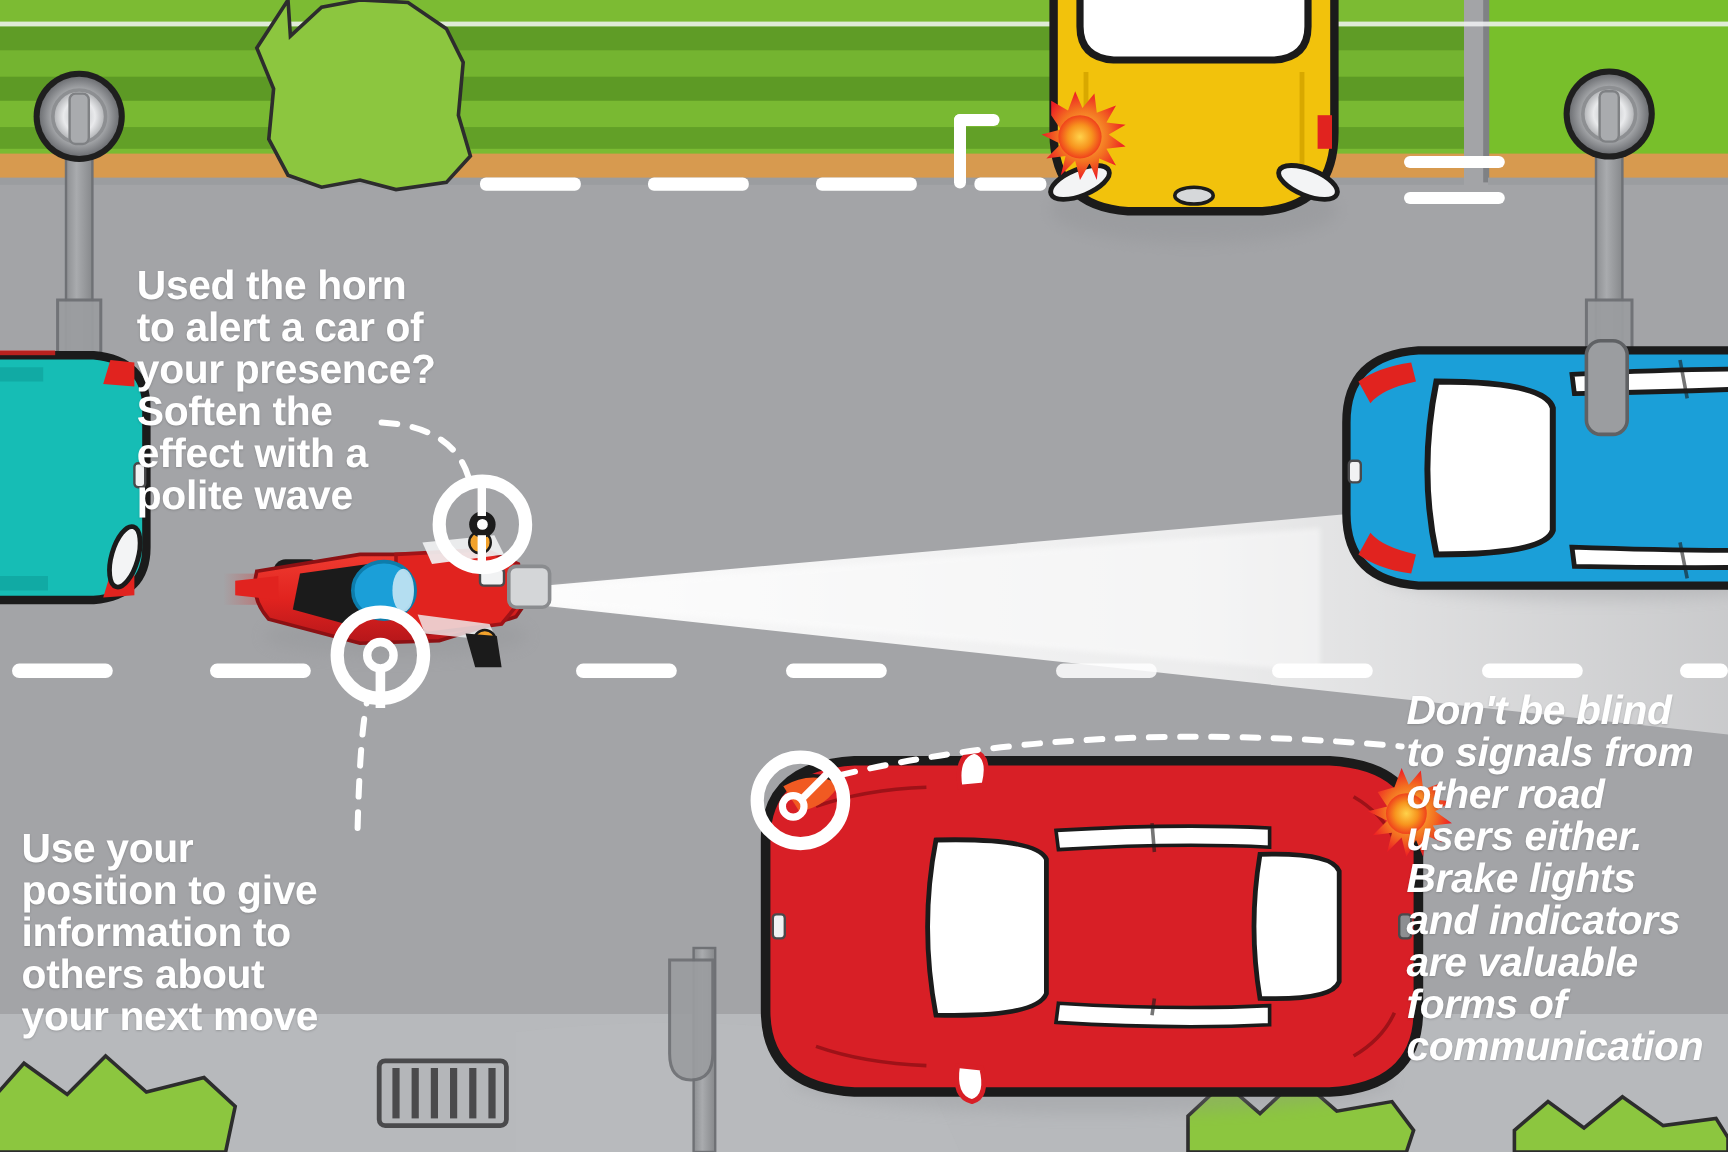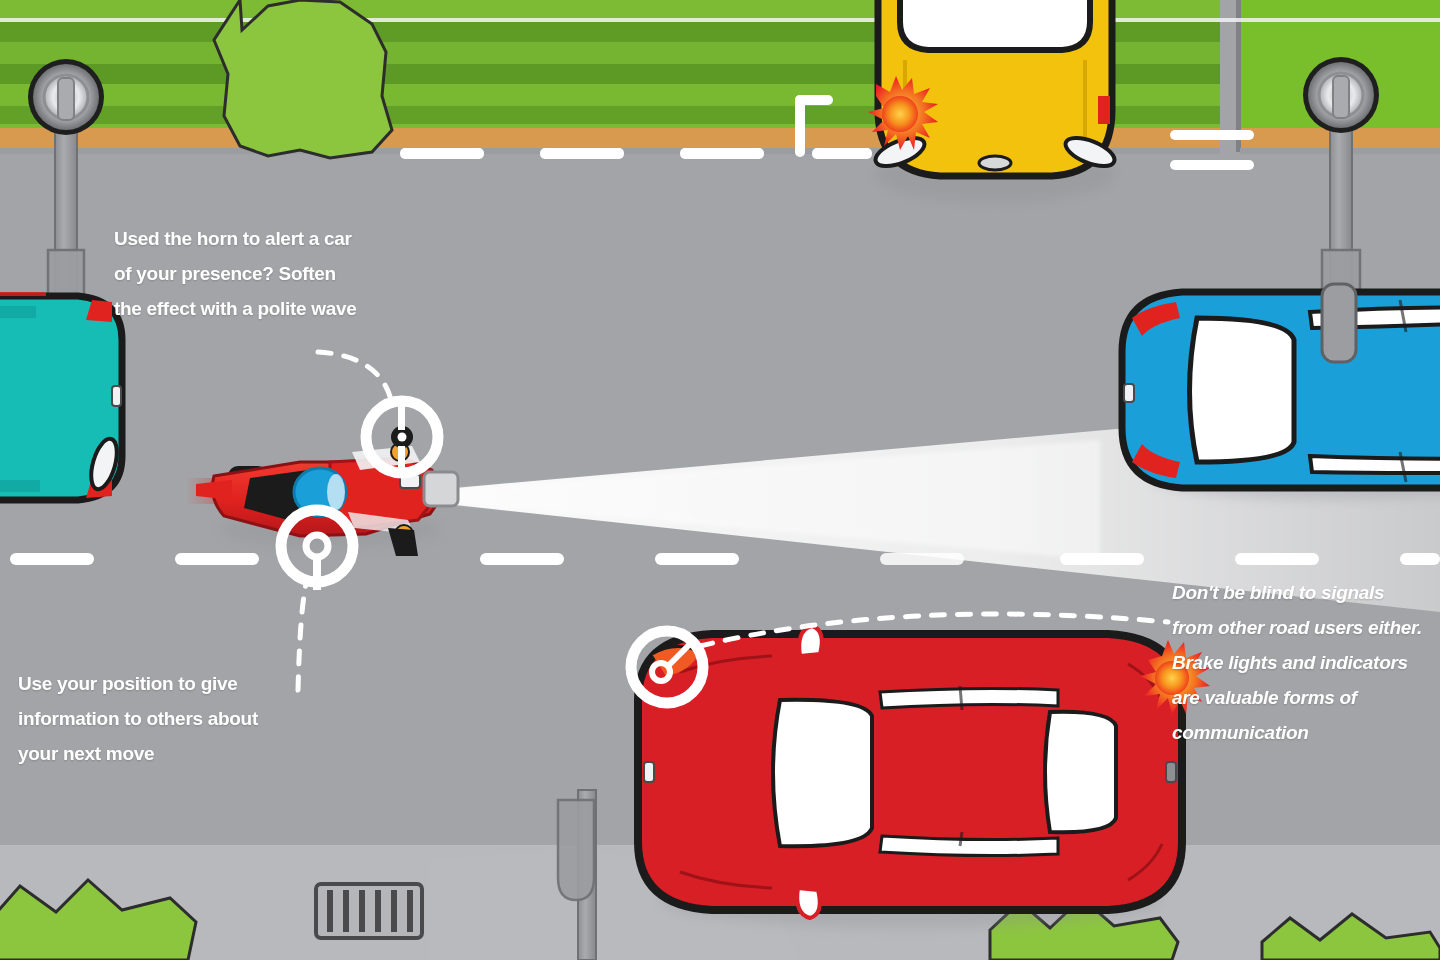--- a/index.html
+++ b/index.html
@@ -9,29 +9,29 @@
     font-family:"Liberation Sans", sans-serif;
     background:#a3a4a7;
   }
   #scene{ position:relative; width:1440px; height:960px; overflow:hidden; }
   svg#art{ position:absolute; top:0; left:0; width:1440px; height:960px; display:block; }
 
   .caption{
     position:absolute;
     color:#ffffff;
     font-weight:bold;
-    font-size:19px;
+    font-size:34px;
     line-height:35px;
     letter-spacing:-0.3px;
     white-space:pre-line;
     text-shadow:0 1px 2px rgba(0,0,0,.18);
     z-index:40;
   }
   #cap-horn{ left:114px; top:221px; width:250px; }
-  #cap-position{ left:18px; top:666px; width:275px; }
+  #cap-position{ left:18px; top:690px; width:275px; }
   #cap-signals{ left:1172px; top:575px; width:250px;font-style:italic; }
 </style>
 </head>
 <body>
 
 <div id="scene">
 
   <svg id="art" viewBox="0 0 1440 960">
     <defs>
       <linearGradient id="beamGrad" x1="0" y1="0" x2="1" y2="0">

